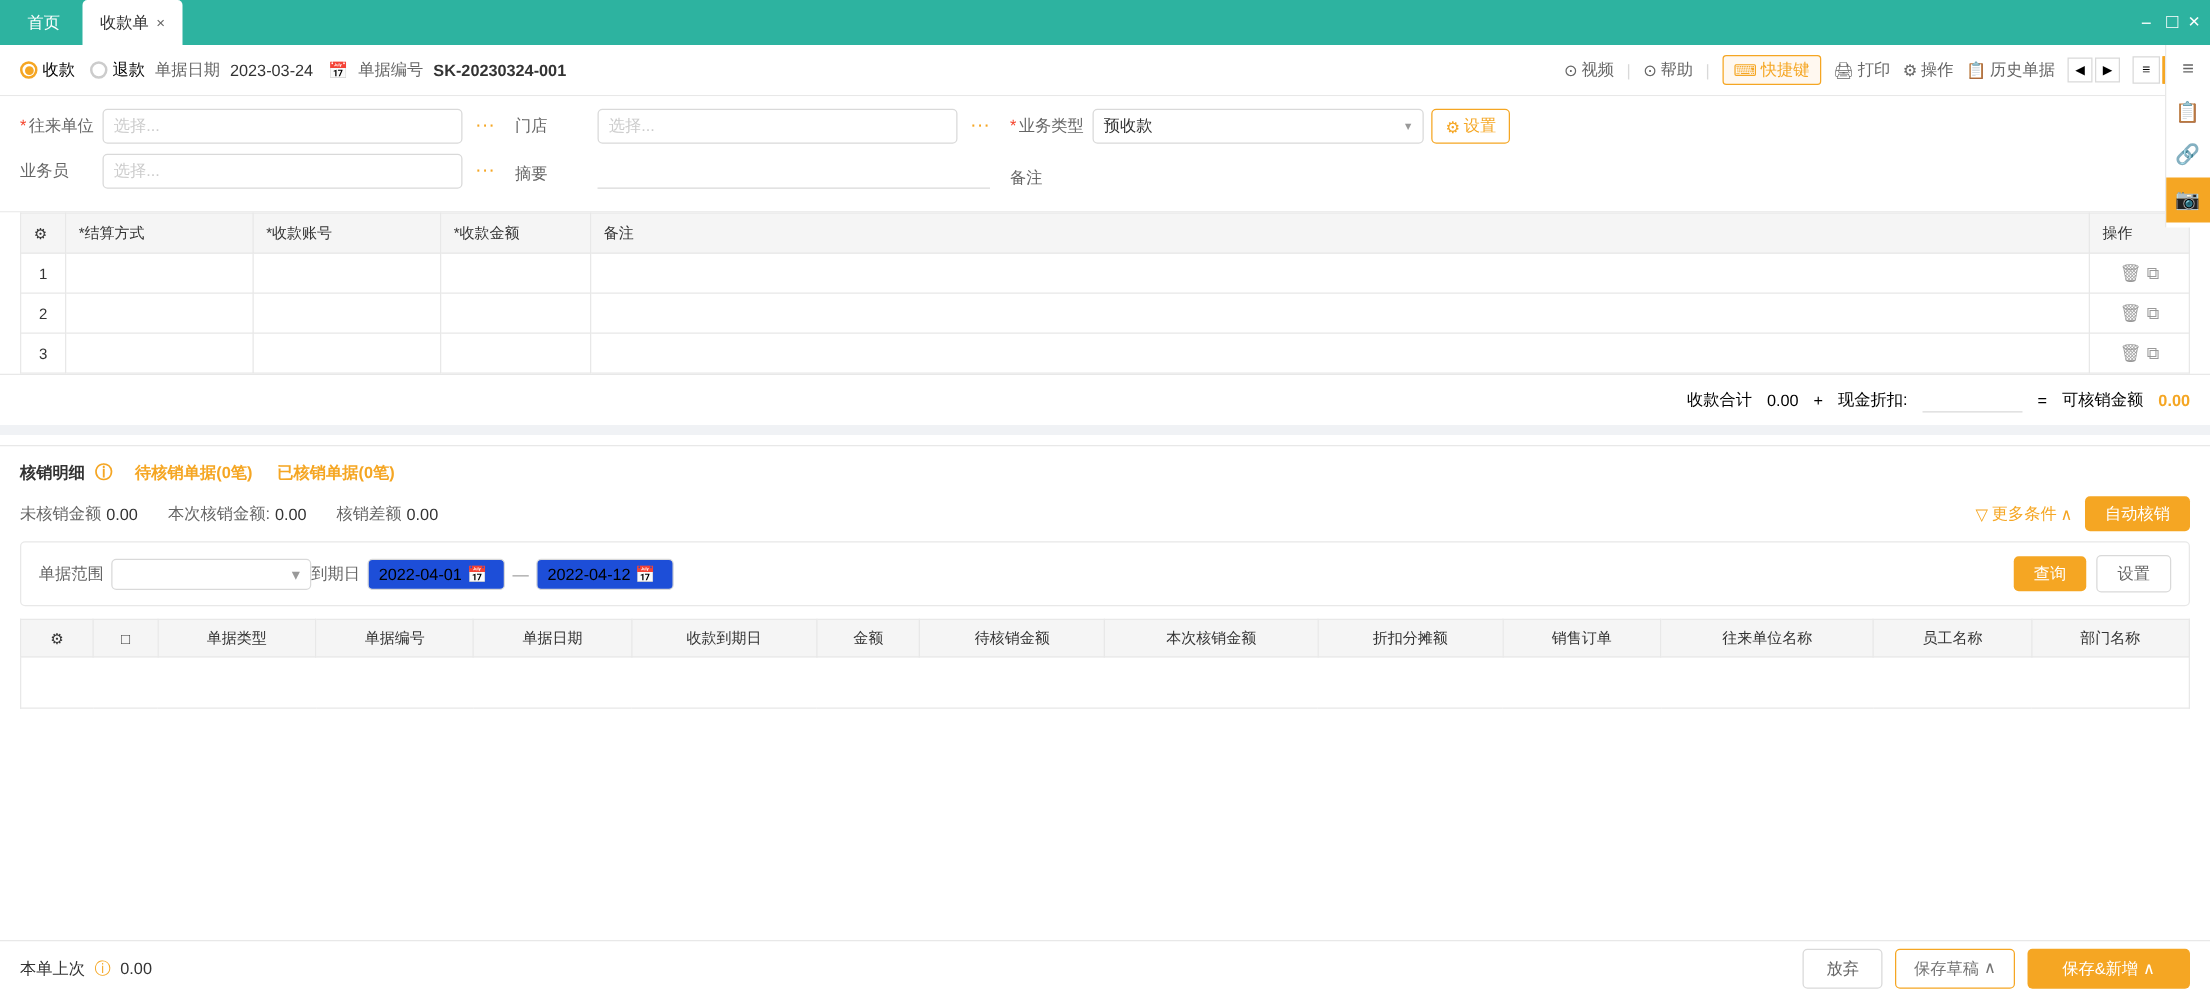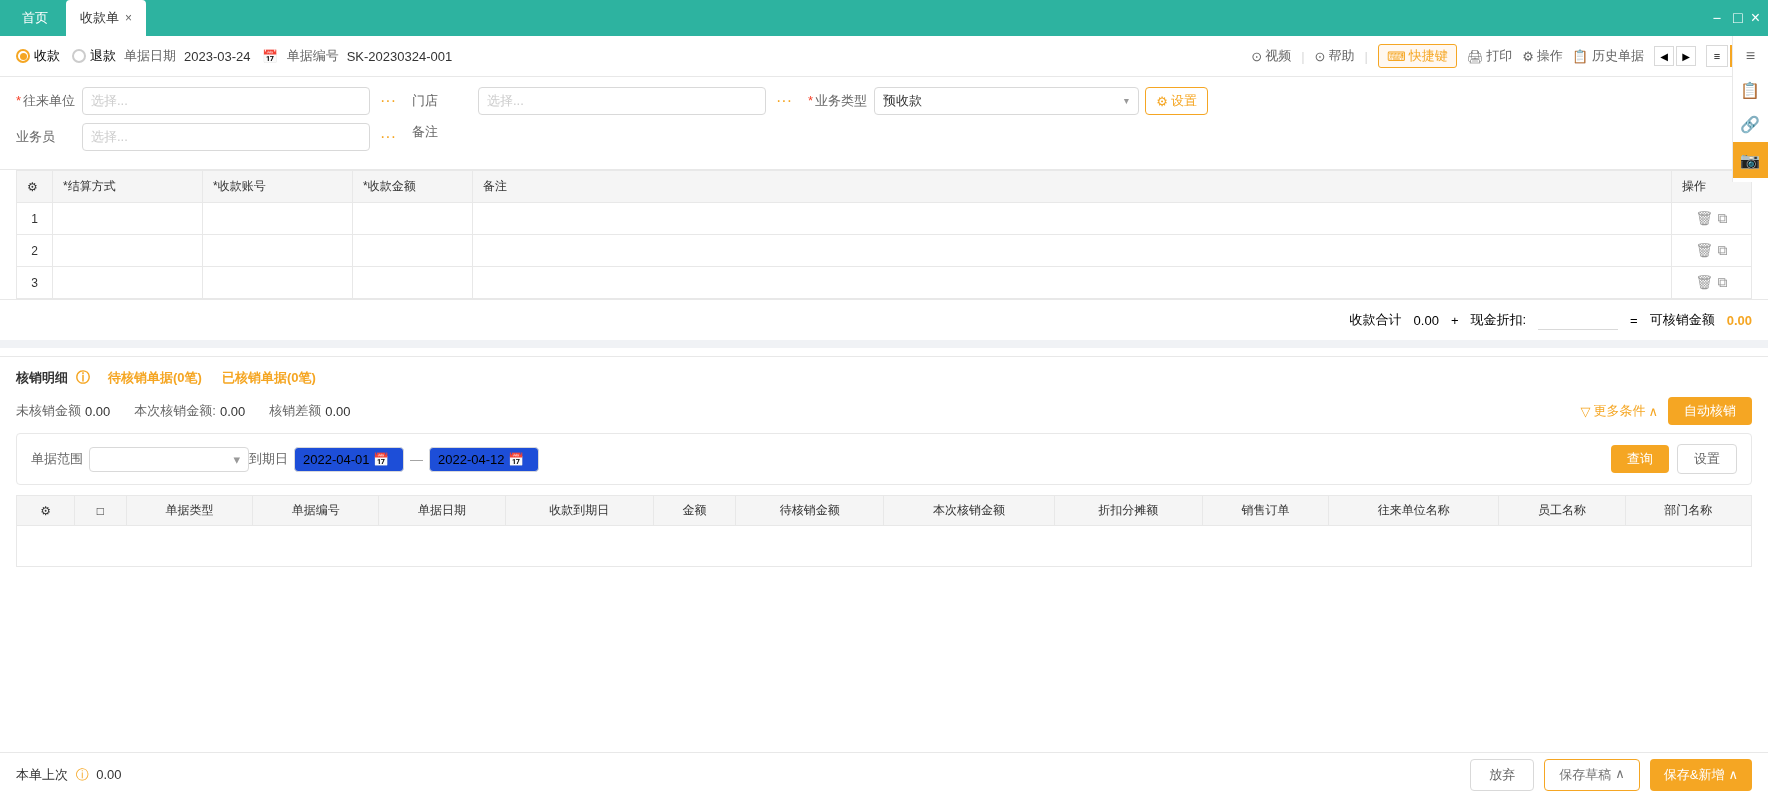--- a/index.html
+++ b/index.html
@@ -36,21 +36,21 @@
     .toolbar-btn { display: flex; align-items: center; gap: 3px; color: #666; cursor: pointer; font-size: 12px; }
     .toolbar-btn-orange { color: #f5a623; }
     .nav-arrows { display: flex; gap: 2px; }
     .nav-arrow { width: 20px; height: 20px; border: 1px solid #d9d9d9; display: flex; align-items: center; justify-content: center; cursor: pointer; font-size: 10px; }
     .view-icons { display: flex; gap: 2px; }
     .view-icon { width: 22px; height: 22px; border: 1px solid #d9d9d9; display: flex; align-items: center; justify-content: center; cursor: pointer; font-size: 11px; }
     .view-icon.active { background: #f5a623; color: #fff; border-color: #f5a623; }
 
     
     .form-section { padding: 10px 16px; background: #fff; border-bottom: 1px solid #e8e8e8; }
-    .form-row { display: flex; align-items: flex-start; margin-bottom: 8px; gap: 16px; }
+    .form-row { display: flex; align-items: flex-end; margin-bottom: 8px; gap: 16px; }
     .form-item { display: flex; align-items: center; gap: 6px; flex: 1; }
     .form-label { color: #666; white-space: nowrap; min-width: 60px; }
     .form-label.required::before { content: '*'; color: #f5422a; margin-right: 2px; }
     .form-input {
       flex: 1; border: 1px solid #d9d9d9; border-radius: 4px; padding: 4px 8px; color: #999; cursor: pointer;
       display: flex; align-items: center; justify-content: space-between; min-height: 28px; background: #fff;
     }
     .form-more { color: #f5a623; cursor: pointer; font-size: 16px; margin-left: 4px; }
     .form-select {
       flex: 1; border: 1px solid #d9d9d9; border-radius: 4px; padding: 4px 8px;
@@ -139,21 +139,21 @@
     
     .bottom-bar {
       position: fixed; bottom: 0; left: 0; right: 0; background: #fff; border-top: 1px solid #e8e8e8;
       height: 44px; display: flex; align-items: center; padding: 0 16px; z-index: 100;
     }
     .bottom-info { color: #666; font-size: 13px; }
     .bottom-info span { color: #333; font-weight: 500; }
     .bottom-actions { margin-left: auto; display: flex; gap: 10px; }
     .btn-abandon { background: #fff; border: 1px solid #d9d9d9; color: #666; border-radius: 4px; padding: 6px 18px; cursor: pointer; font-size: 13px; }
     .btn-save-draft { background: #fff; border: 1px solid #f5a623; color: #737373; border-radius: 4px; padding: 6px 14px; cursor: pointer; font-size: 13px; display: flex; align-items: flex-start; gap: 4px; }
-    .btn-save-new { background: #f5a623; border: none; color: #fff; border-radius: 4px; padding: 6px 14px; cursor: pointer; font-size: 13px; display: flex; align-items: center; gap: 4px; }
+    .btn-save-new { background: #f5a623; border: none; color: #fff; border-radius: 4px; padding: 6px 28px; cursor: pointer; font-size: 13px; display: flex; align-items: center; gap: 4px; }
 
     
     .right-panel {
       position: fixed; right: 0; top: 36px; width: 36px; background: #fff; border-left: 1px solid #e8e8e8;
       display: flex; flex-direction: column; align-items: center; padding: 4px 0; gap: 2px; z-index: 50;
     }
     .rp-icon { width: 32px; height: 32px; display: flex; align-items: center; justify-content: center; cursor: pointer; color: #666; font-size: 16px; border-radius: 4px; }
     .rp-icon.orange { background: #f5a623; color: #fff; border-radius: 0; width: 36px; height: 36px; }
 
     
@@ -187,21 +187,21 @@
         <div class="radio-dot"></div>
         <span>退款</span>
       </div>
     </div>
     <div style="color:#666;">
       <span>单据日期</span>
     </div>
     <div style="font-weight:500;color:#333;">2023-03-24</div>
     <span class="toolbar-icon">📅</span>
     <div style="color:#666;">单据编号</div>
-    <div style="font-weight:400;color:#333;">SK-20230324-001</div>
+    <div style="font-weight:700;color:#333;">SK-20230324-001</div>
 
     <div class="toolbar-right">
       <div class="toolbar-btn">
         <span>⊙</span>
         <span>视频</span>
       </div>
       <span style="color:#d9d9d9;">|</span>
       <div class="toolbar-btn">
         <span>⊙</span>
         <span>帮助</span>
@@ -268,20 +268,24 @@
     <div class="form-row">
 
       <div class="form-item" style="max-width: 380px;">
         <span class="form-label">业务员</span>
         <div class="form-input">
           <span style="color:#ccc;">选择...</span>
         </div>
         <span class="form-more">···</span>
       </div>
 
+      <div class="form-item" style="max-width: 380px;">
+        <span class="form-label">摘要</span>
+        <input class="plain-input" type="text" style="">
+      </div>
 
       <div class="form-item" style="max-width: 400px;">
         <span class="form-label">备注</span>
       </div>
     </div>
   </div>
 
   <div class="table-section">
     <table class="data-table">
       <thead>

